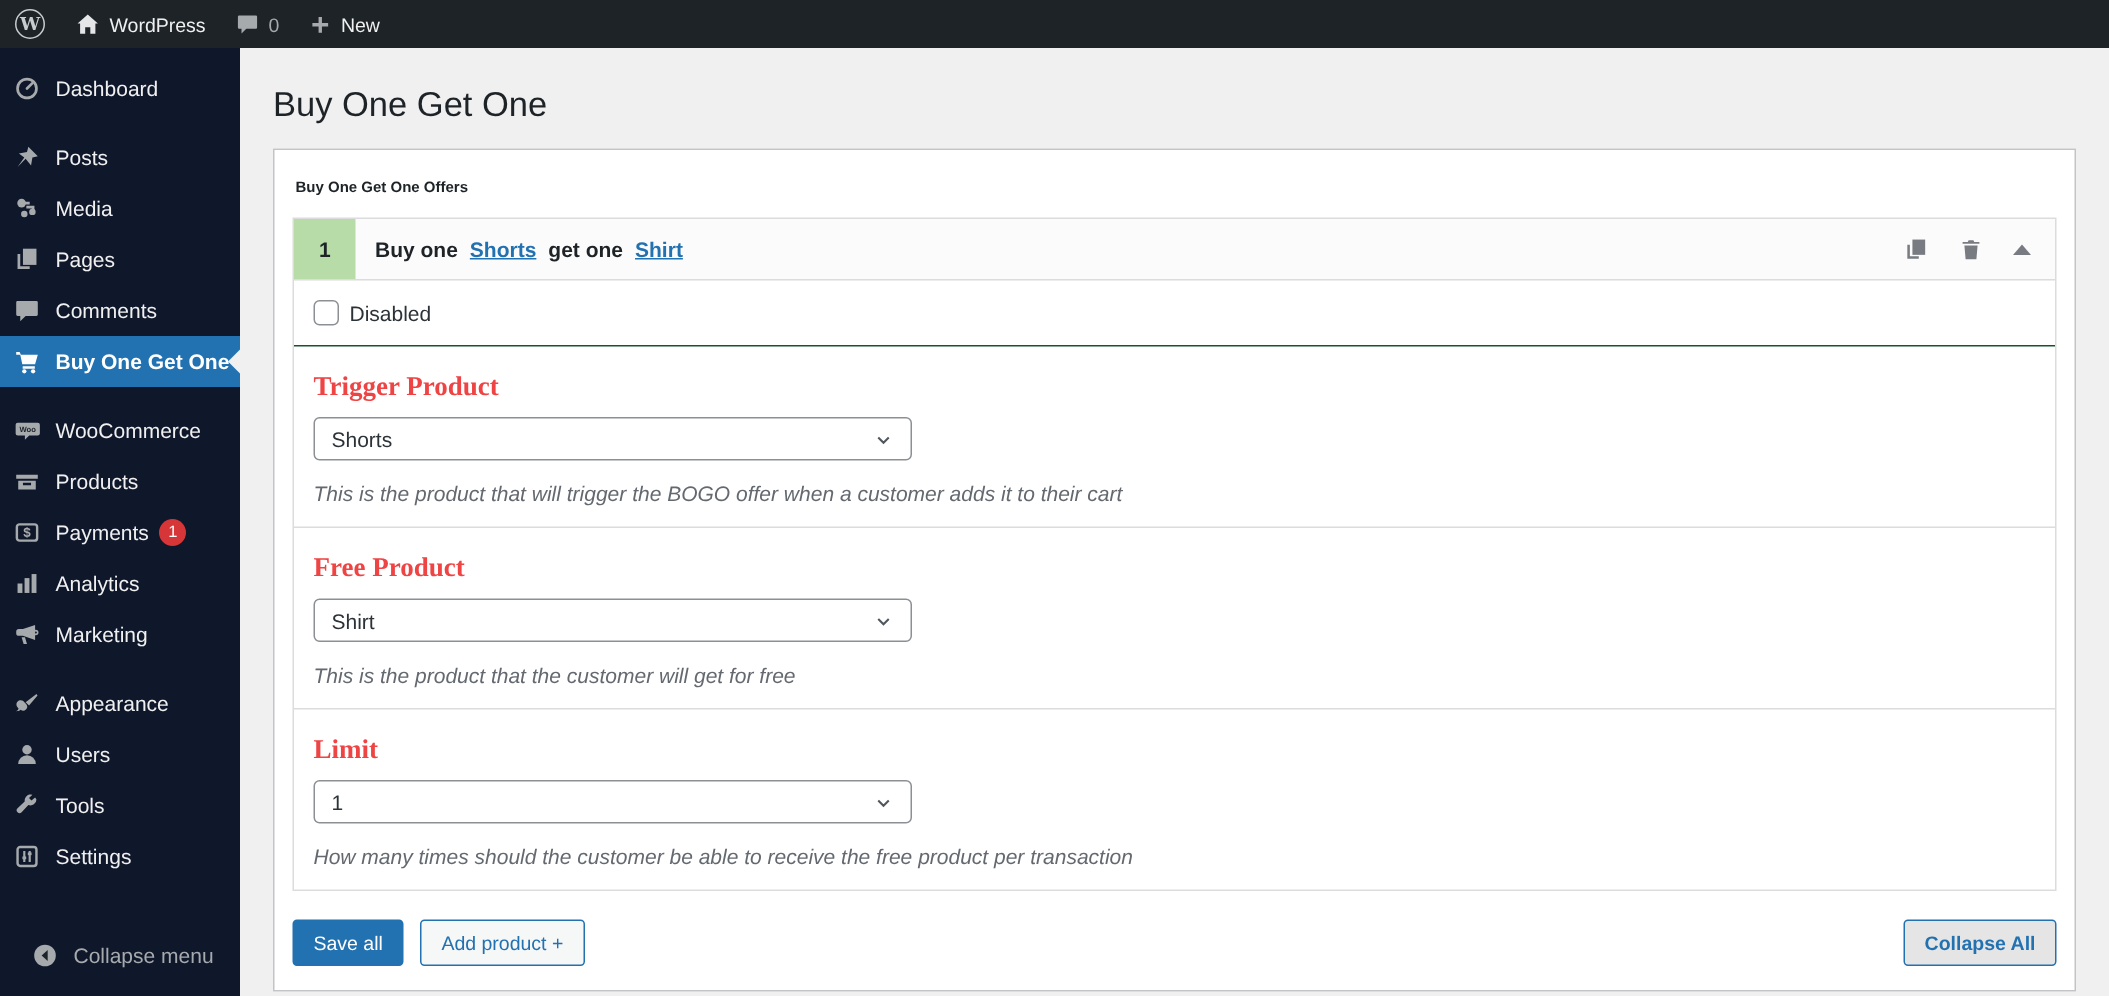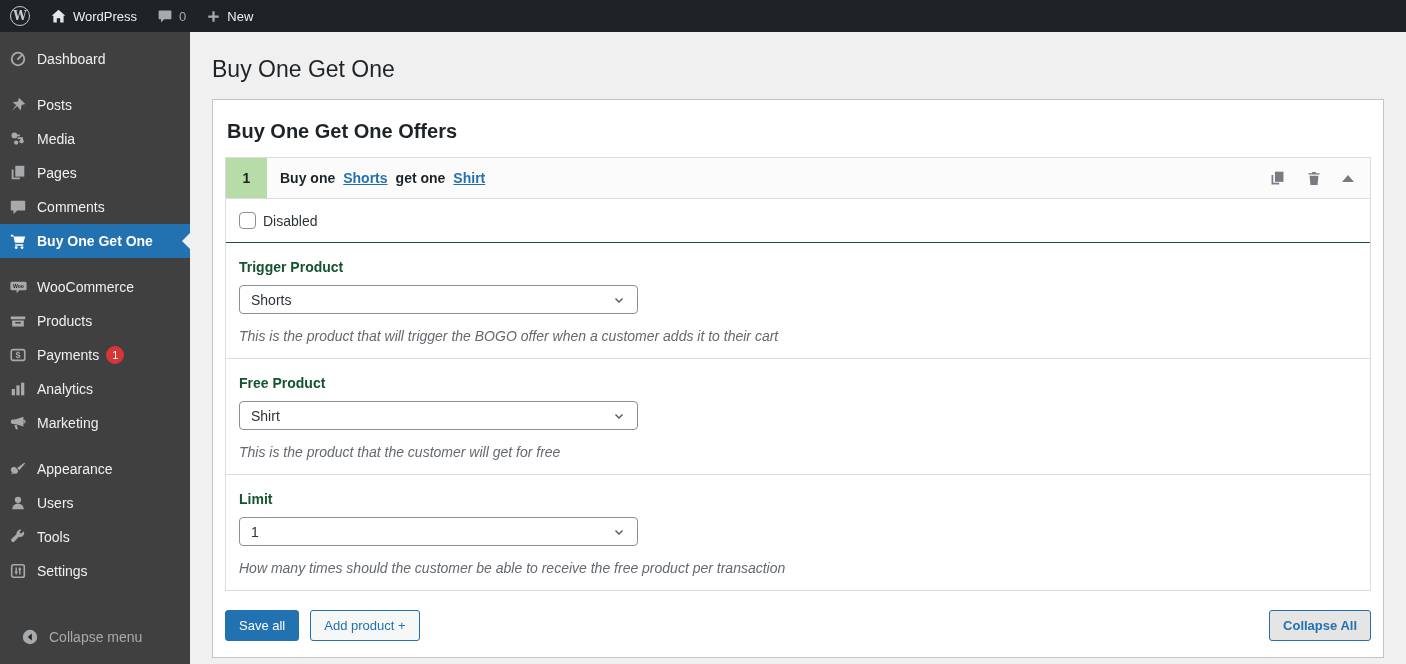--- a/index.html
+++ b/index.html
@@ -11,54 +11,54 @@
   .wp-logo-circle { width:20px; height:20px; border:1.4px solid #c7ccd1; border-radius:50%; display:flex; align-items:center; justify-content:center; font-family:"DejaVu Serif", serif; font-size:12px; color:#c7ccd1; font-weight:bold; }
   .ab-icon { color:#a7aaad; display:flex; align-items:center; }
   .ab-icon svg { display:block; }
   .ab-count { color:#a7aaad; }
   .ab-text { color:#f0f0f1; }
 
   
   .frame { display:flex; padding-top:32px; height:664px; }
 
   
-  .sidebar { width:190px; background:#404040; color:#f0f0f1; flex:none; position:relative; padding-top:10px; height:632px; }
+  .sidebar { width:160px; background:#0f172a; color:#f0f0f1; flex:none; position:relative; padding-top:10px; height:632px; }
   .menu-item { display:flex; align-items:center; height:34px; padding-left:8px; font-size:14px; cursor:pointer; position:relative; color:#f0f0f1; }
   .menu-item .mi-icon { width:20px; height:20px; margin-right:9px; color:#a7aaad; display:flex; align-items:center; justify-content:center; flex:none; }
   .menu-item.spaced { margin-top:12px; }
   .menu-item.active { background:#2271b1; color:#fff; font-weight:bold; }
   .menu-item.active .mi-icon { color:#fff; }
   .menu-item.active::after { content:""; position:absolute; right:0; top:50%; margin-top:-8px; border:8px solid transparent; border-right-color:#f0f0f1; }
   .mi-badge { margin-left:7px; background:#d63638; color:#fff; border-radius:50%; width:18px; height:18px; font-size:11px; display:flex; align-items:center; justify-content:center; font-weight:normal; }
   .collapse-item { position:absolute; bottom:10px; left:12px; right:0; color:#a7aaad; }
   .collapse-item .mi-icon { color:#a7aaad; }
 
   
   .content { flex:1; padding:20px 22px; background:#f0f0f1; overflow:hidden; }
   .page-title { font-size:23px; font-weight:400; color:#1d2327; margin:4px 0 16px 0; }
 
   .card { background:#fff; border:1px solid #c3c4c7; padding:12px 12px 16px 12px; }
-  .card-title { font-size:20px; font-weight:bold; color:#1d2327; padding:8px 2px 14px 2px; }
+  .card-title { font-size:10px; font-weight:bold; color:#1d2327; padding:8px 2px 14px 2px; }
 
   .offer { border:1px solid #dcdcde; }
   .offer-header { display:flex; align-items:stretch; background:#fbfbfb; border-bottom:1px solid #dcdcde; height:41px; cursor:pointer; }
   .offer-num { width:41px; background:#b8dca8; display:flex; align-items:center; justify-content:center; font-size:14px; font-weight:bold; color:#1d2327; flex:none; }
   .offer-title { flex:1; display:flex; align-items:center; padding-left:13px; font-size:14px; font-weight:bold; color:#1d2327; gap:8px;text-align:center; }
   .offer-title a { color:#2271b1; text-decoration:underline; cursor:pointer; }
   .offer-actions { display:flex; align-items:center; gap:20px; padding-right:16px; color:#787c82; }
   .offer-actions .act { cursor:pointer; display:flex; align-items:center; }
   .tri-up { width:0; height:0; border-left:6px solid transparent; border-right:6px solid transparent; border-bottom:7px solid #787c82; }
 
   .disabled-row { padding:13px; border-bottom:1px solid #14532d; display:flex; align-items:center; }
   .checkbox { width:17px; height:17px; border:1px solid #8c8f94; border-radius:4px; background:#fff; cursor:pointer; flex:none; }
   .disabled-row label { margin-left:7px; font-size:14px; color:#2c3338; cursor:pointer; }
 
   .field-section { padding:13px 13px 14px 13px; border-bottom:1px solid #dcdcde; }
   .field-section:last-of-type { border-bottom:none; }
-  .field-label { font-size:14px; font-weight:bold; color:#14532d; margin:3px 0 10px 0; }
+  .field-label { font-size:18px; font-weight:bold; color:#ef4444; margin:3px 0 10px 0;font-family:Liberation Serif, serif; }
   .select { width:399px; height:29px; border:1px solid #8c8f94; border-radius:4px; background:#fff; display:flex; align-items:center; padding:0 11px; font-size:14px; color:#2c3338; cursor:pointer; justify-content:space-between; }
   .select .chev { color:#50575e; display:flex; }
   .field-help { font-style:italic; font-size:14px; color:#646970; margin-top:14px; }
 
   .panel-footer { display:flex; align-items:flex-end; margin-top:19px; }
   .btn { font-size:13px; border-radius:3px; padding:0 13px; height:31px; display:flex; align-items:center; cursor:pointer; border:1px solid transparent; }
   .btn-primary { background:#2271b1; border-color:#2271b1; color:#fff; }
   .btn-secondary { background:#f6f7f7; border-color:#2271b1; color:#2271b1; margin-left:11px; }
   .btn-collapse { background:#e5e5e5; border:1px solid #2271b1; color:#2271b1; margin-left:auto;font-weight:bold; }
 </style>

